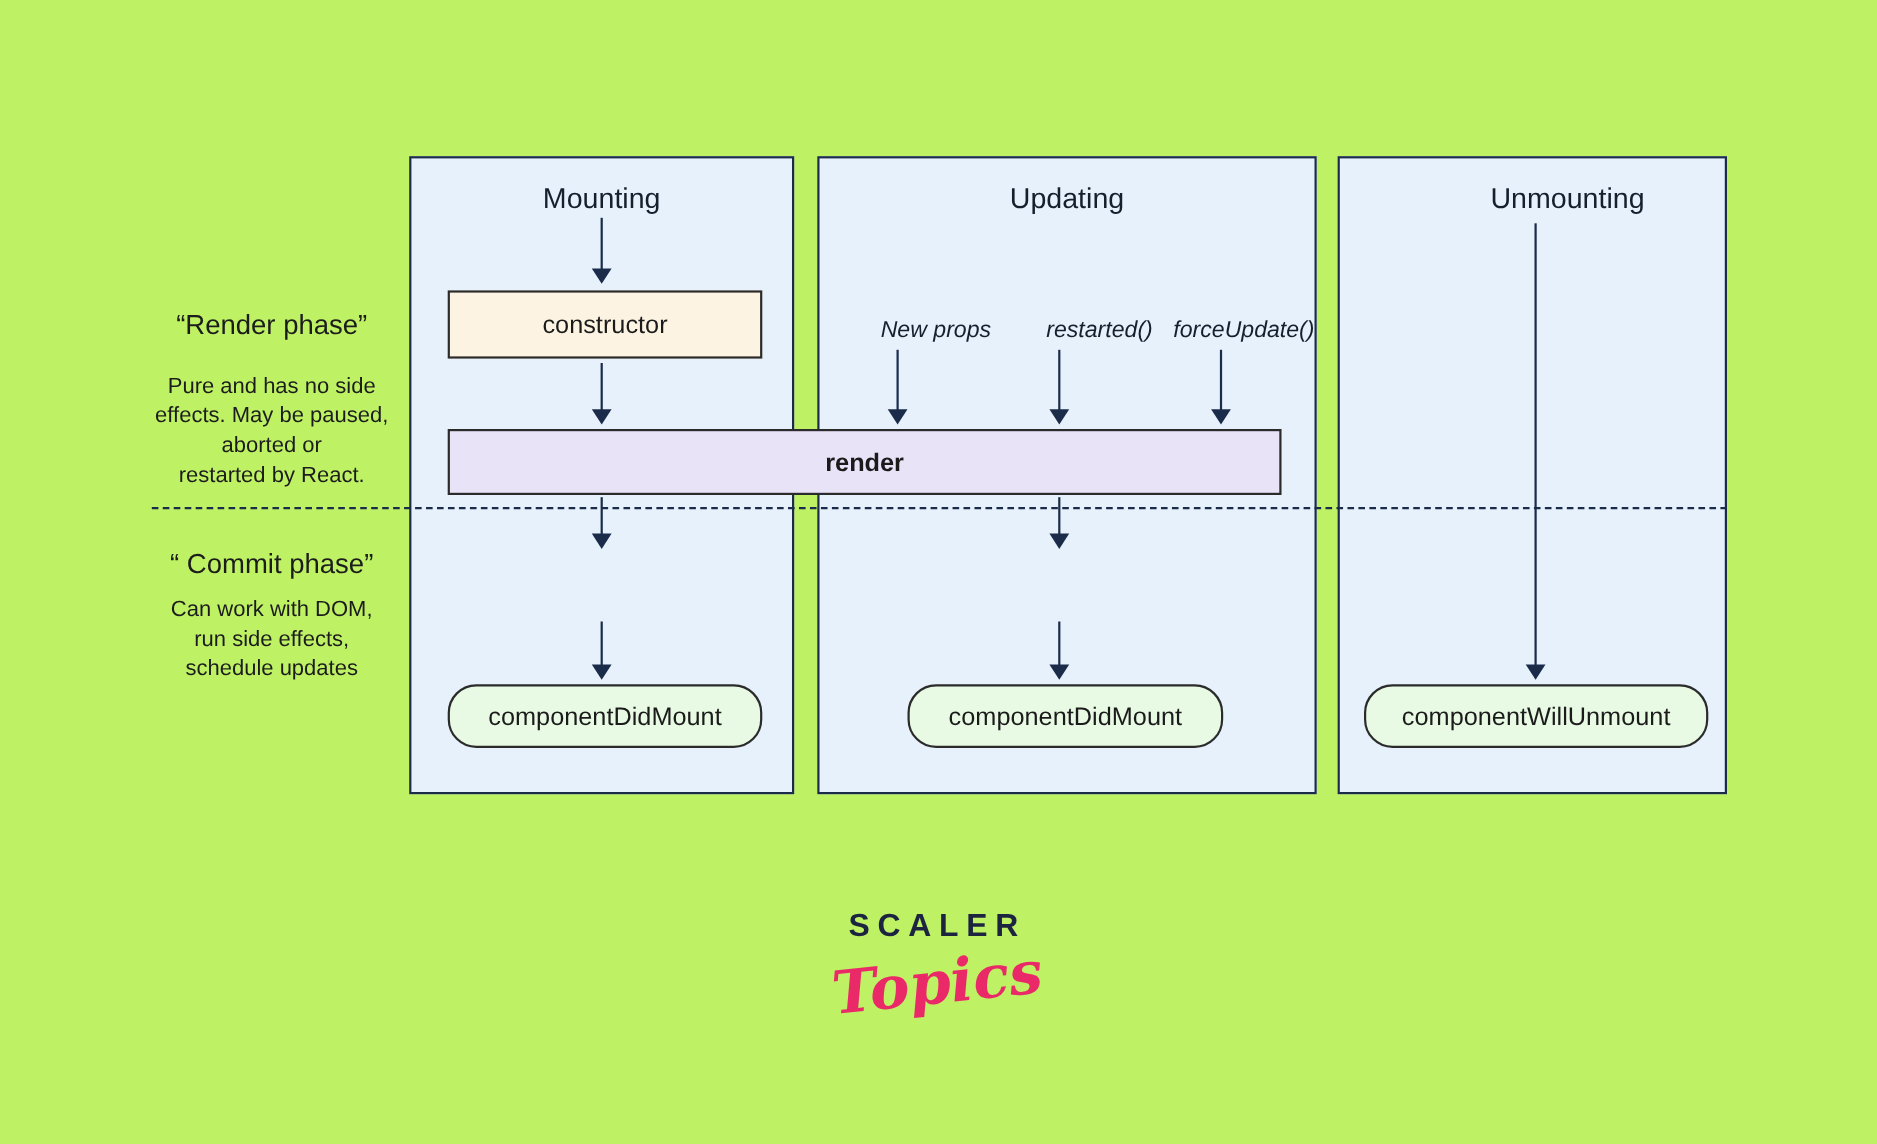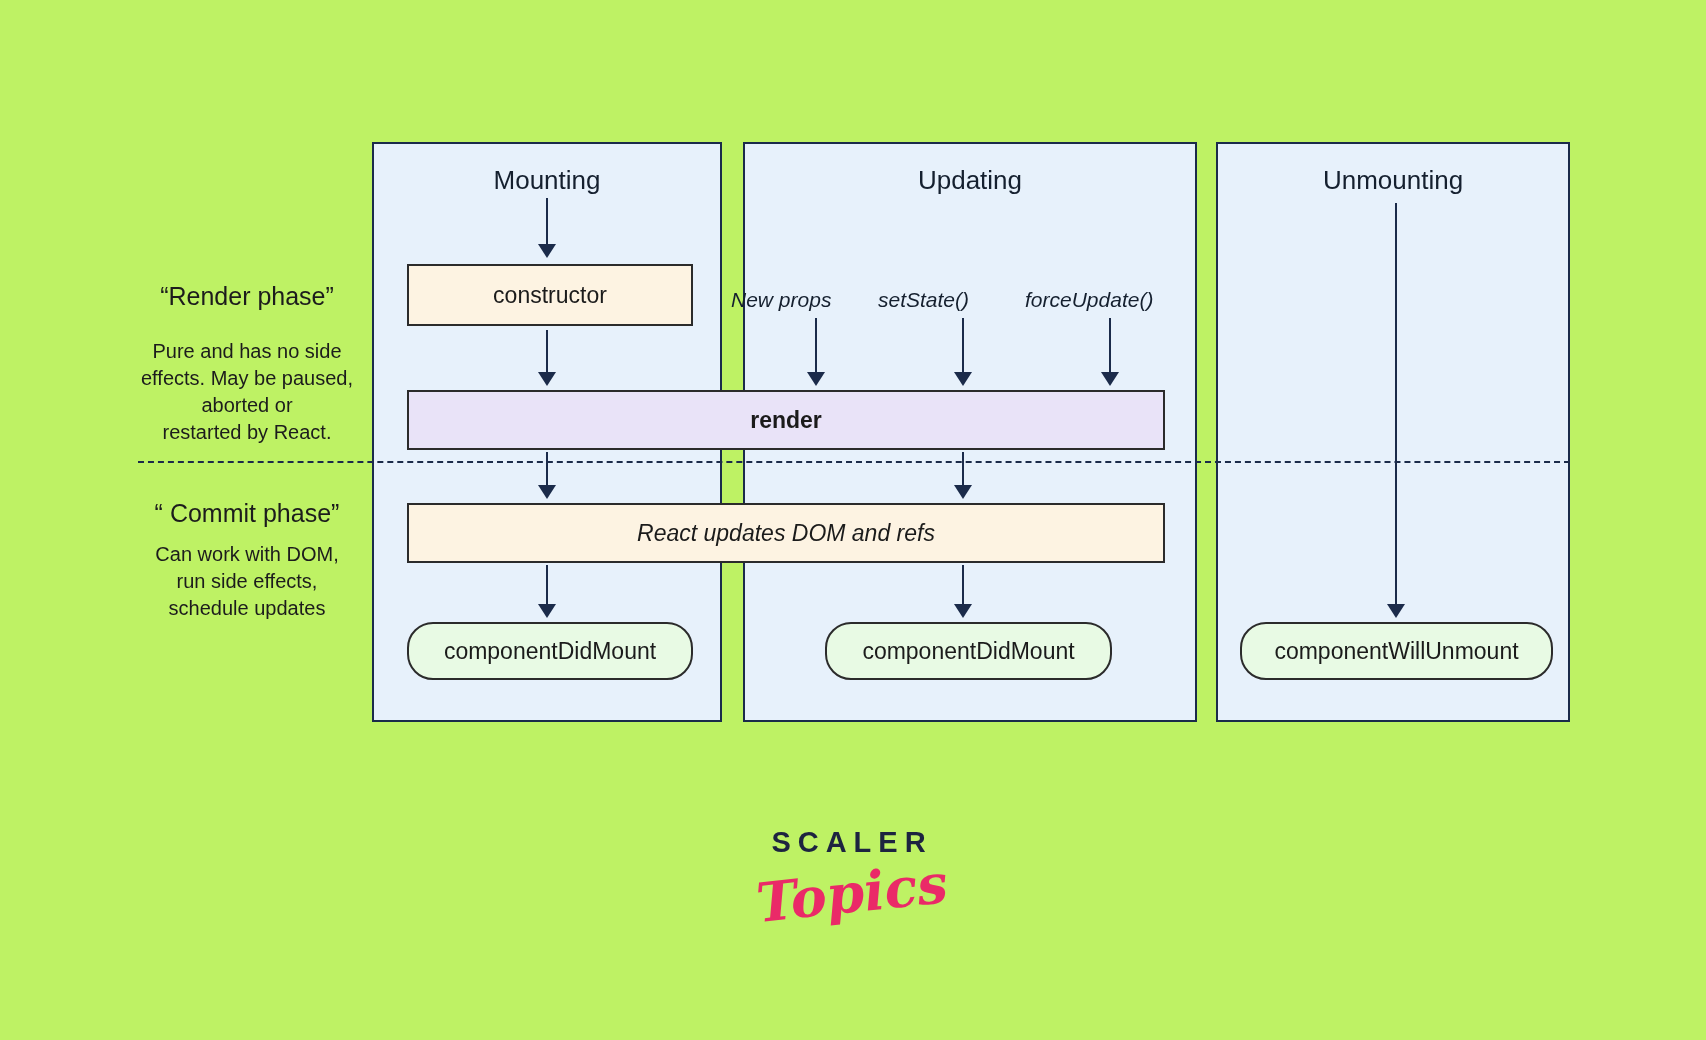--- a/index.html
+++ b/index.html
@@ -36,21 +36,21 @@
     height: 34px;
     line-height: 34px;
     text-align: center;
     font-size: 26px;
     font-weight: 500;
     color: #15202f;
     z-index: 4;
   }
   .col-header-1 { left: 372px;  width: 350px; }
   .col-header-2 { left: 743px;  width: 454px; }
-  .col-header-3 { left: 1216px; width: 354px; }
+  .col-header-3 { left: 1216px; width: 354px; padding-left: 32px; }
 
   
   .phase-divider {
     position: absolute;
     left: 138px;
     top: 461px;
     width: 1432px;
     border-top: 2px dashed #1b2b4a;
     z-index: 2;
   }
@@ -102,21 +102,21 @@
   .node-did-mount-2   { left: 825px;  top: 622px; width: 287px; height: 58px; }
   .node-will-unmount  { left: 1240px; top: 622px; width: 313px; height: 58px; }
 
   
   .trigger-label {
     position: absolute;
     top: 286px;
     width: 170px;
     height: 28px;
     line-height: 28px;
-    text-align: left;
+    text-align: right;
     font-size: 21px;
     font-style: italic;
     color: #15202f;
     z-index: 2;
   }
   .trigger-1 { left: 731px; }
   .trigger-2 { left: 878px; }
   .trigger-3 { left: 1025px; }
 
   
@@ -188,26 +188,25 @@
   <div class="phase-body  render-phase-body">Pure and has no side
 effects. May be paused,
 aborted or
 restarted by React.</div>
   <div class="phase-title commit-phase-title">“ Commit phase”</div>
   <div class="phase-body  commit-phase-body">Can work with DOM,
 run side effects,
 schedule updates</div>
 
   <div class="trigger-label trigger-1">New props</div>
-  <div class="trigger-label trigger-2">setState()</div>
+  <div class="trigger-label trigger-2">restarted()</div>
   <div class="trigger-label trigger-3">forceUpdate()</div>
 
   <div class="node node-cream    node-constructor">constructor</div>
   <div class="node node-lavender node-render">render</div>
-  <div class="node node-cream    node-react-updates">React updates DOM and refs</div>
   <div class="node node-green    node-did-mount-1">componentDidMount</div>
   <div class="node node-green    node-did-mount-2">componentDidMount</div>
   <div class="node node-green    node-will-unmount">componentWillUnmount</div>
 
   <div id="arrow-layer">
       <div class="arrow" style="left: 538px; top: 198px; height: 60px;">
         <div class="stem"></div>
         <div class="head"></div>
       </div>
       <div class="arrow" style="left: 538px; top: 330px; height: 56px;">

